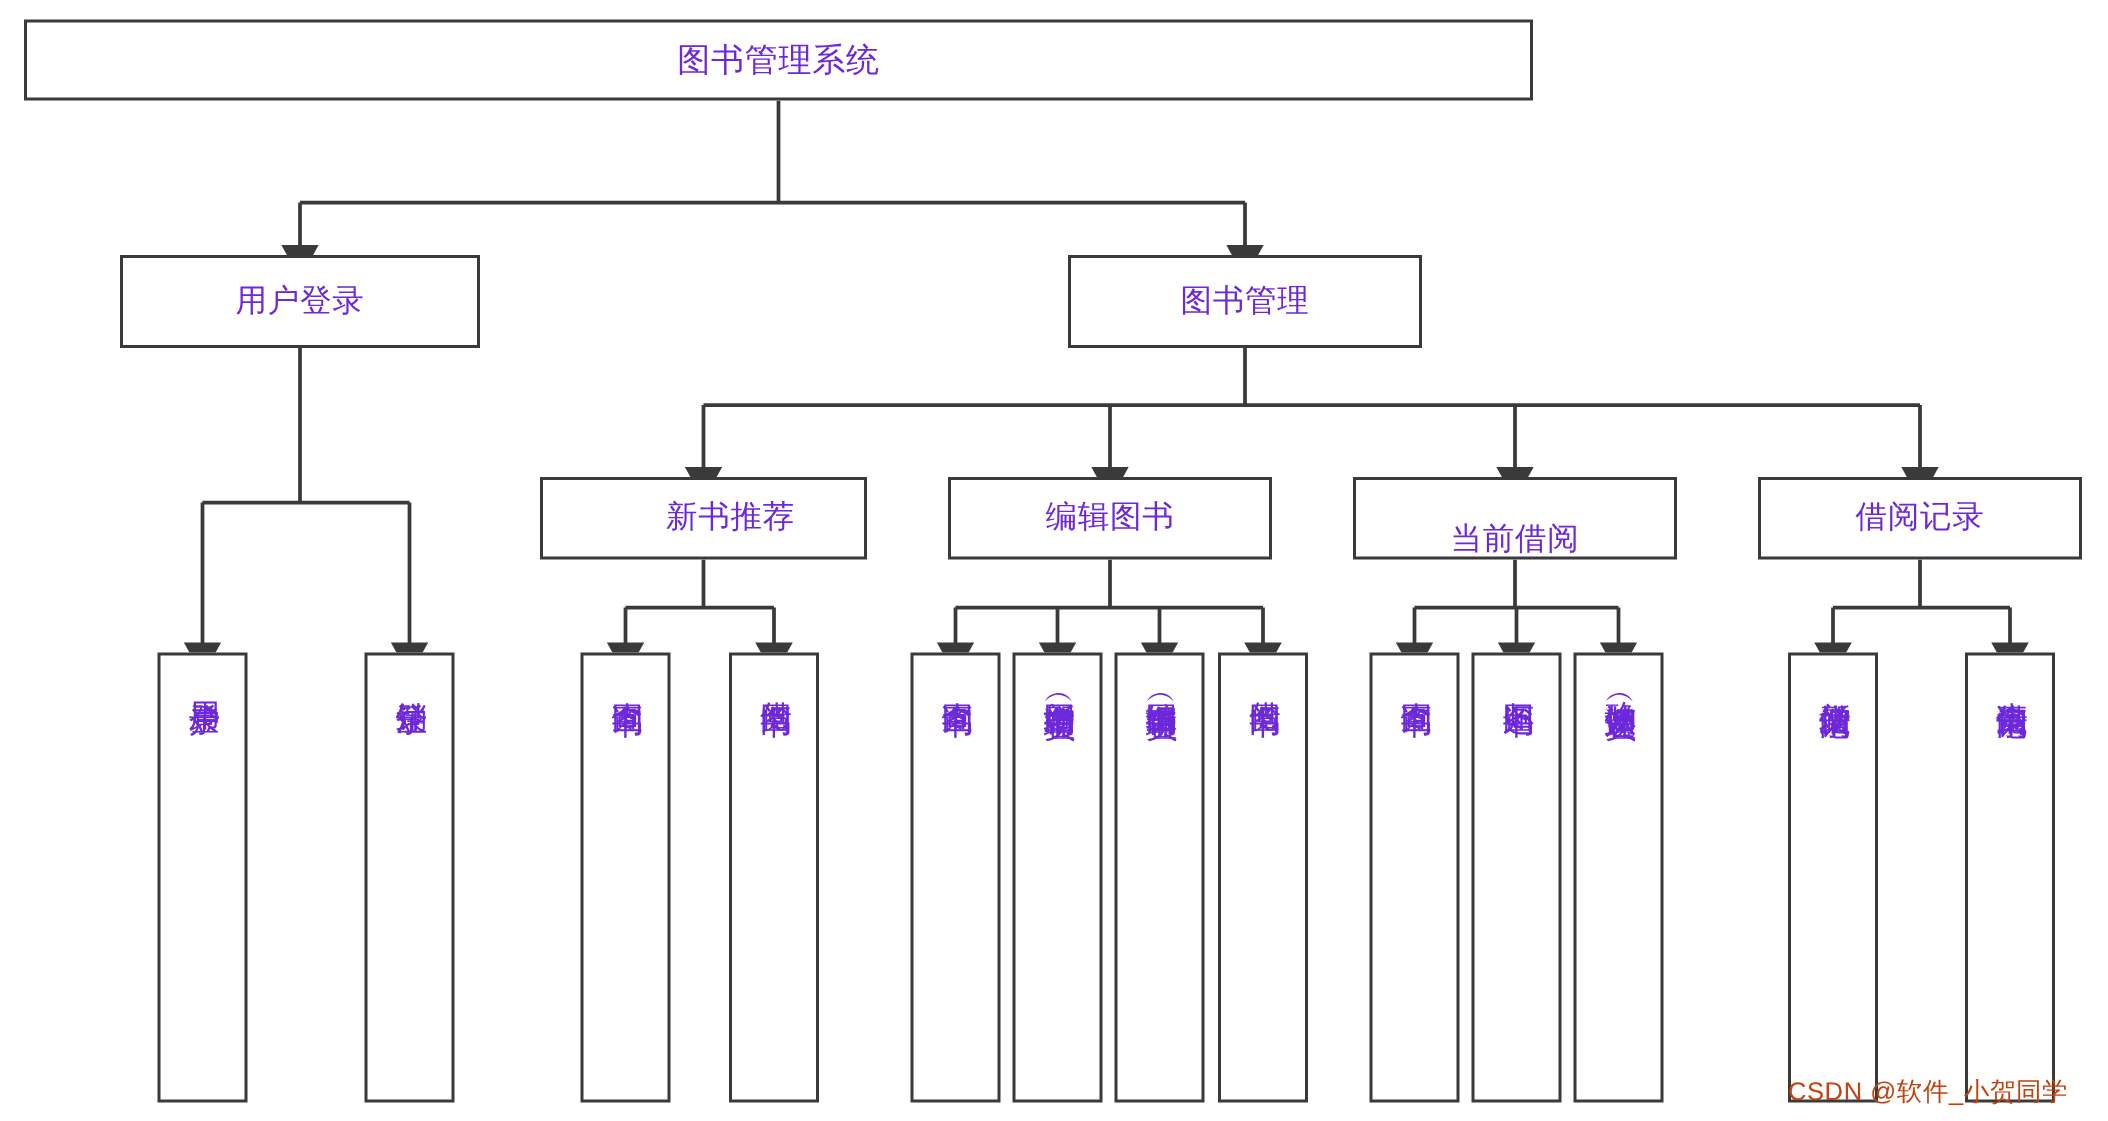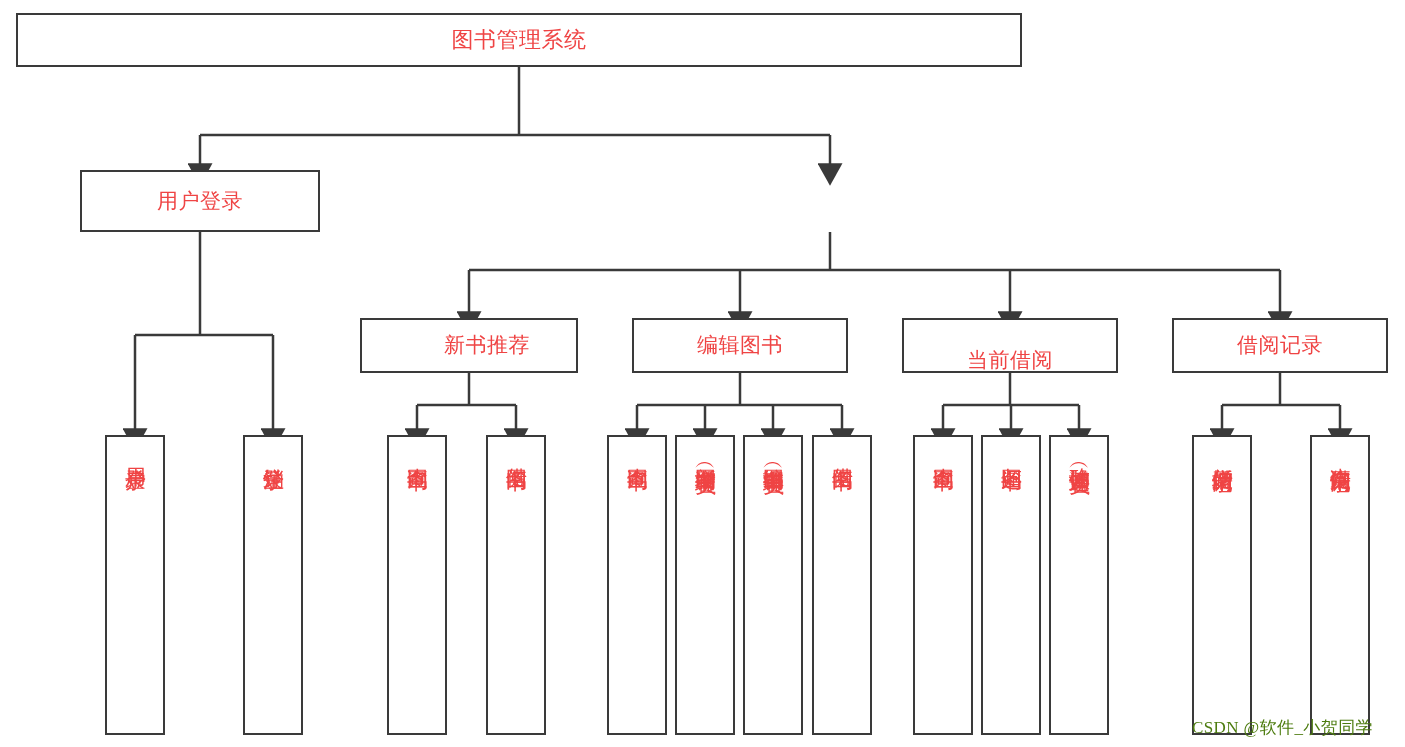--- a/index.html
+++ b/index.html
@@ -27,21 +27,21 @@
     pointer-events: none;
   }
   .node {
     position: absolute;
     box-sizing: border-box;
     background: #ffffff;
     border: 2px solid #3a3a3a;
     display: flex;
     align-items: center;
     justify-content: center;
-    color: #ef4444;
+    color: #6d28d9;
     z-index: 2;
   }
   .node .label {
     display: block;
     text-align: center;
     line-height: 1.05;
     letter-spacing: 0.5px;
   }
   .node.horiz .label {
     font-size: 21px;
@@ -58,25 +58,24 @@
     writing-mode: vertical-rl;
     text-orientation: upright;
     font-size: 21px;
     line-height: 1.18;
     letter-spacing: 1px;
     white-space: nowrap;
   }
   .watermark {
     position: absolute;
     font-size: 17px;
-    color: #4d7c0f;
+    color: #c2410c;
     white-space: nowrap;
     z-index: 3;
     letter-spacing: 0.4px;
-    font-family: Liberation Serif, serif;
   }
 </style>
 </head>
 <body>
 
 <div id="canvas">
   <svg id="wires" viewBox="0 0 1405 747" xmlns="http://www.w3.org/2000/svg">
     <defs>
       <marker id="arrowhead" markerWidth="9" markerHeight="10" refX="1.5" refY="5" orient="auto" markerUnits="strokeWidth">
         <polygon points="0,0 9,5 0,10" fill="#3a3a3a"></polygon>
@@ -119,20 +118,23 @@
       </g>
   </svg>
 
   <div class="watermark" style="left:1192px; top:716px;">CSDN @软件_小贺同学</div>
 <div class="node horiz root" style="left: 16px; top: 13px; width: 1006px; height: 54px;">
       <span class="label">图书管理系统</span>
     </div>
     <div class="node horiz" style="left: 80px; top: 170px; width: 240px; height: 62px;">
       <span class="label">用户登录</span>
     </div>
+    <div class="node horiz" style="left: 712px; top: 170px; width: 236px; height: 62px;">
+      <span class="label">图书管理</span>
+    </div>
     <div class="node horiz" style="left: 360px; top: 318px; width: 218px; height: 55px; padding-left: 36px;">
       <span class="label">新书推荐</span>
     </div>
     <div class="node horiz" style="left: 632px; top: 318px; width: 216px; height: 55px;">
       <span class="label">编辑图书</span>
     </div>
     <div class="node horiz" style="left: 902px; top: 318px; width: 216px; height: 55px; align-items: flex-end;">
       <span class="label">当前借阅</span>
     </div>
     <div class="node horiz" style="left: 1172px; top: 318px; width: 216px; height: 55px;">

